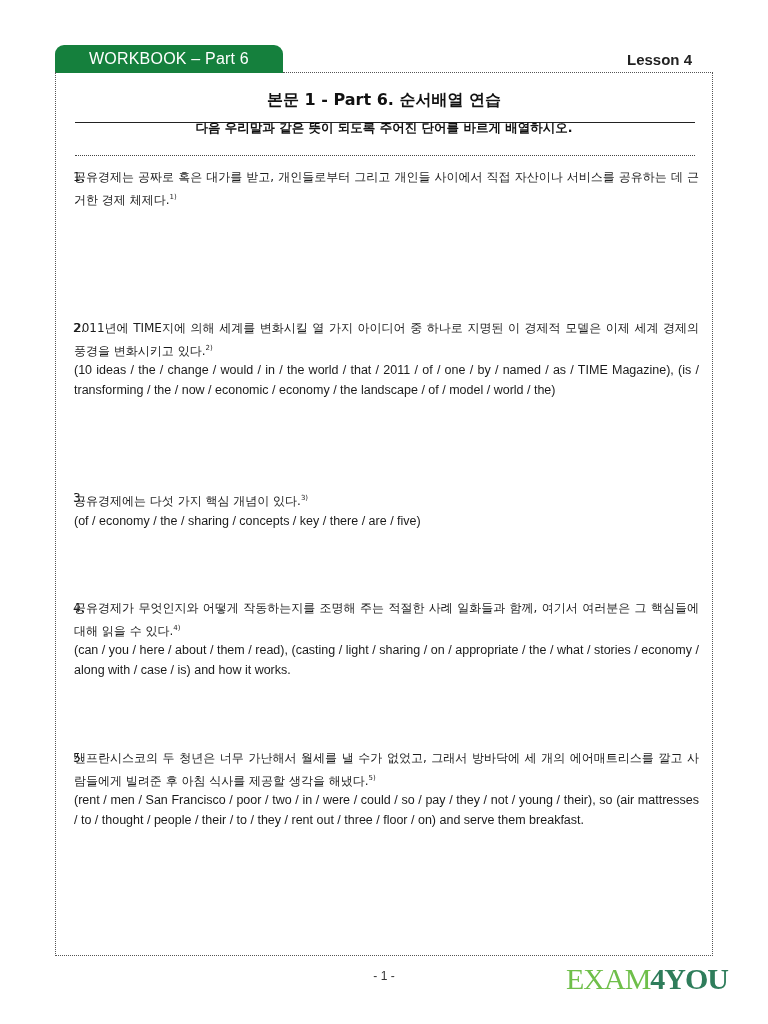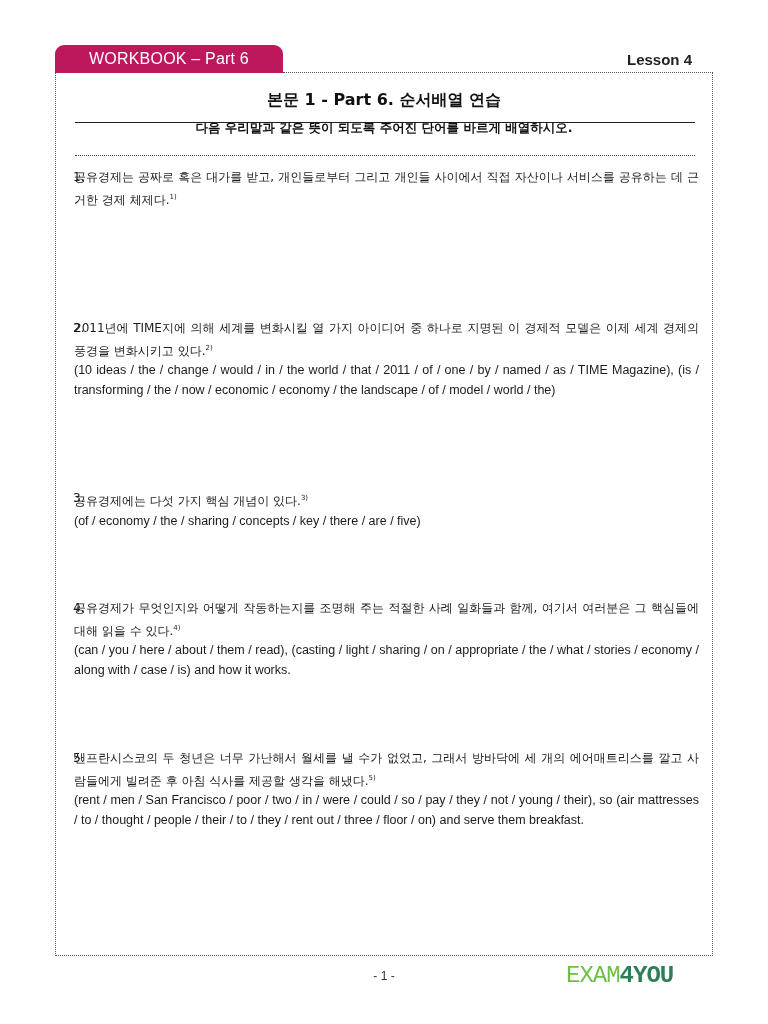--- a/index.html
+++ b/index.html
@@ -3,21 +3,21 @@
   <meta charset="utf-8">
   <style>
     html, body { margin: 0; padding: 0; background: #ffffff; }
     body {
       width: 768px; height: 1024px; position: relative; overflow: hidden;
       font-family: "DejaVu Sans", "Liberation Sans", sans-serif;
       color: #1a1a1a;
     }
     .tab {
       position: absolute; left: 55px; top: 45px; width: 228px; height: 28px;
-      background: #be185d; border-radius: 9px 9px 0 0;
+      background: #15803d; border-radius: 9px 9px 0 0;
       color: #ffffff; font-family: "Liberation Sans", sans-serif;
       font-size: 16px; line-height: 28px; text-align: center; letter-spacing: 0.2px;
     }
     .lesson {
       position: absolute; right: 76px; top: 51px;
       font-family: Liberation Sans, sans-serif; font-size: 15px; font-weight: bold;
       color: #222;
     }
     .frame {
       position: absolute; left: 55px; top: 72px; width: 658px; height: 884px;
@@ -51,21 +51,21 @@
     .q .body { margin-left: 1px; }
     .q .ko { text-align: justify; text-align-last: left; }
     .q .en { font-family: "Liberation Sans", sans-serif; font-size: 12.5px; text-align: justify; }
     .q sup { font-size: 7px; vertical-align: 5px; }
     .page-num {
       position: absolute; left: 0; width: 768px; top: 969px; text-align: center;
       font-family: "Liberation Sans", sans-serif; font-size: 12px; color: #333;
     }
     .logo {
       position: absolute; left: 566px; top: 962px;
-      font-family: Liberation Mono, monospace; font-size: 24px; letter-spacing: -1px;
+      font-family: Liberation Serif, serif; font-size: 30px; letter-spacing: -1px;
     }
     .logo .a { color: #6fbf4a; }
     .logo .b { color: #2f7d5b; font-weight: bold; }
   </style>
 </head>
 <body>
 
 <div class="tab">WORKBOOK – Part 6</div>
 <div class="lesson">Lesson 4</div>
 

